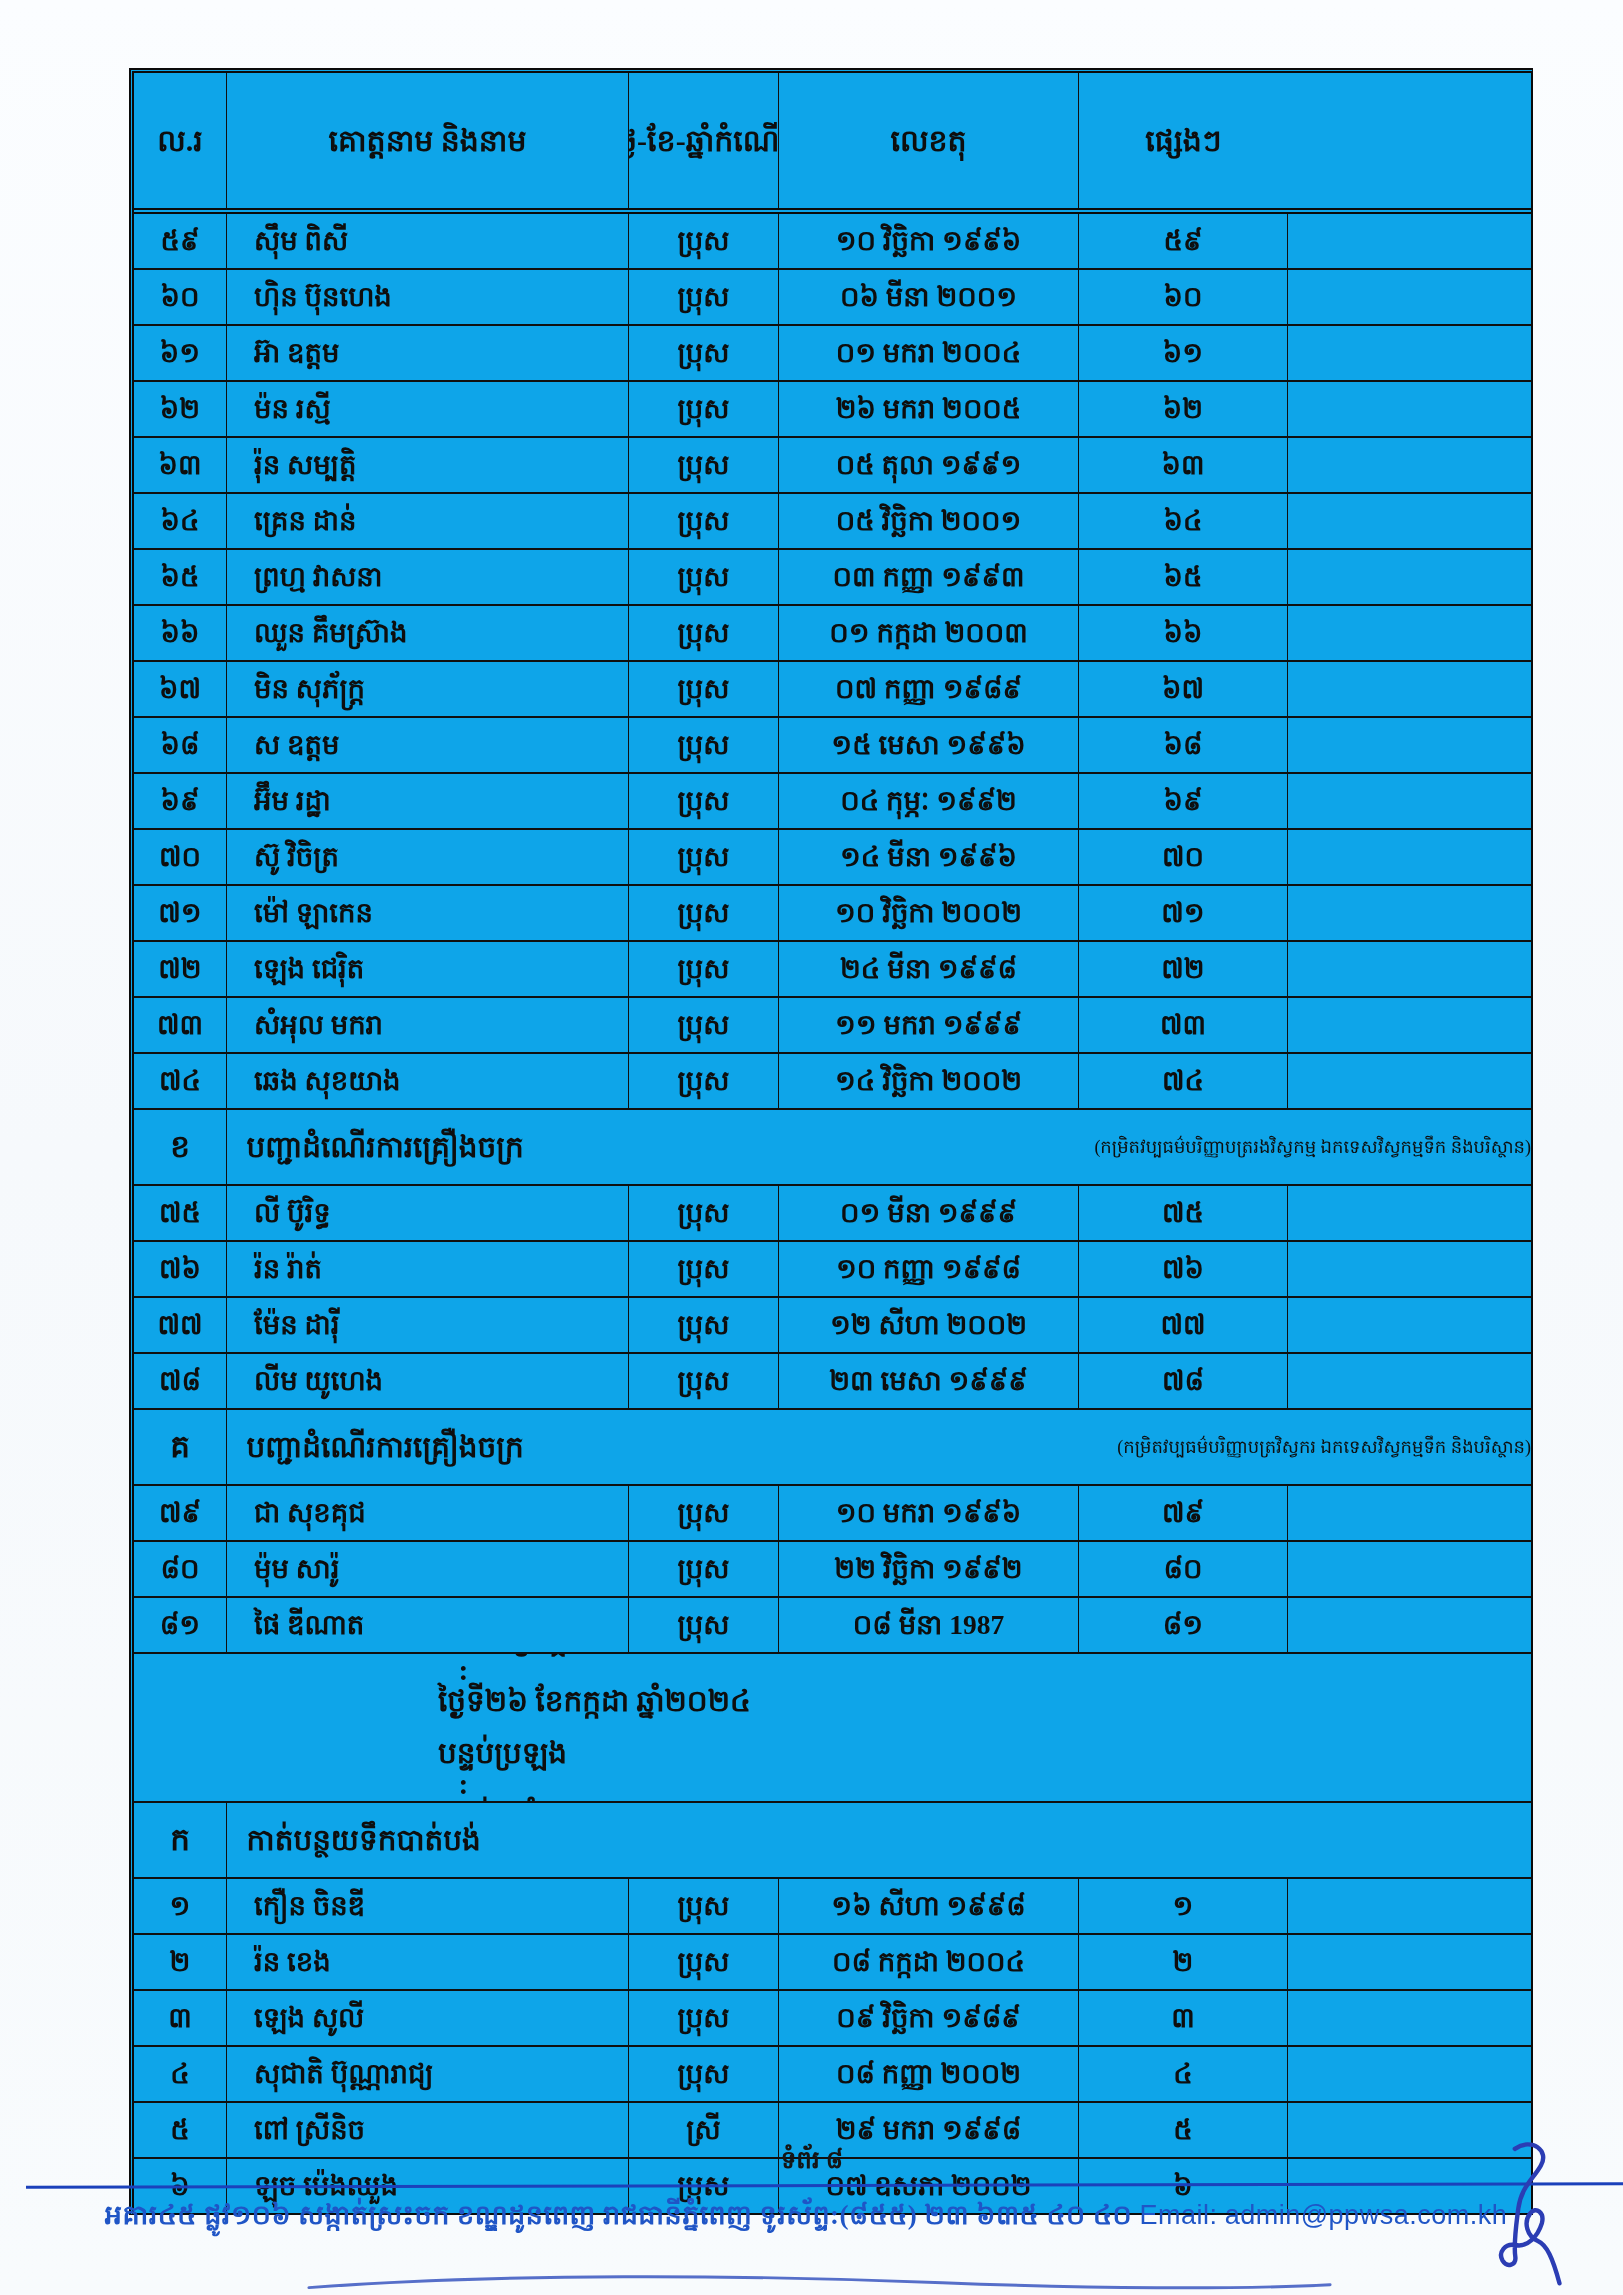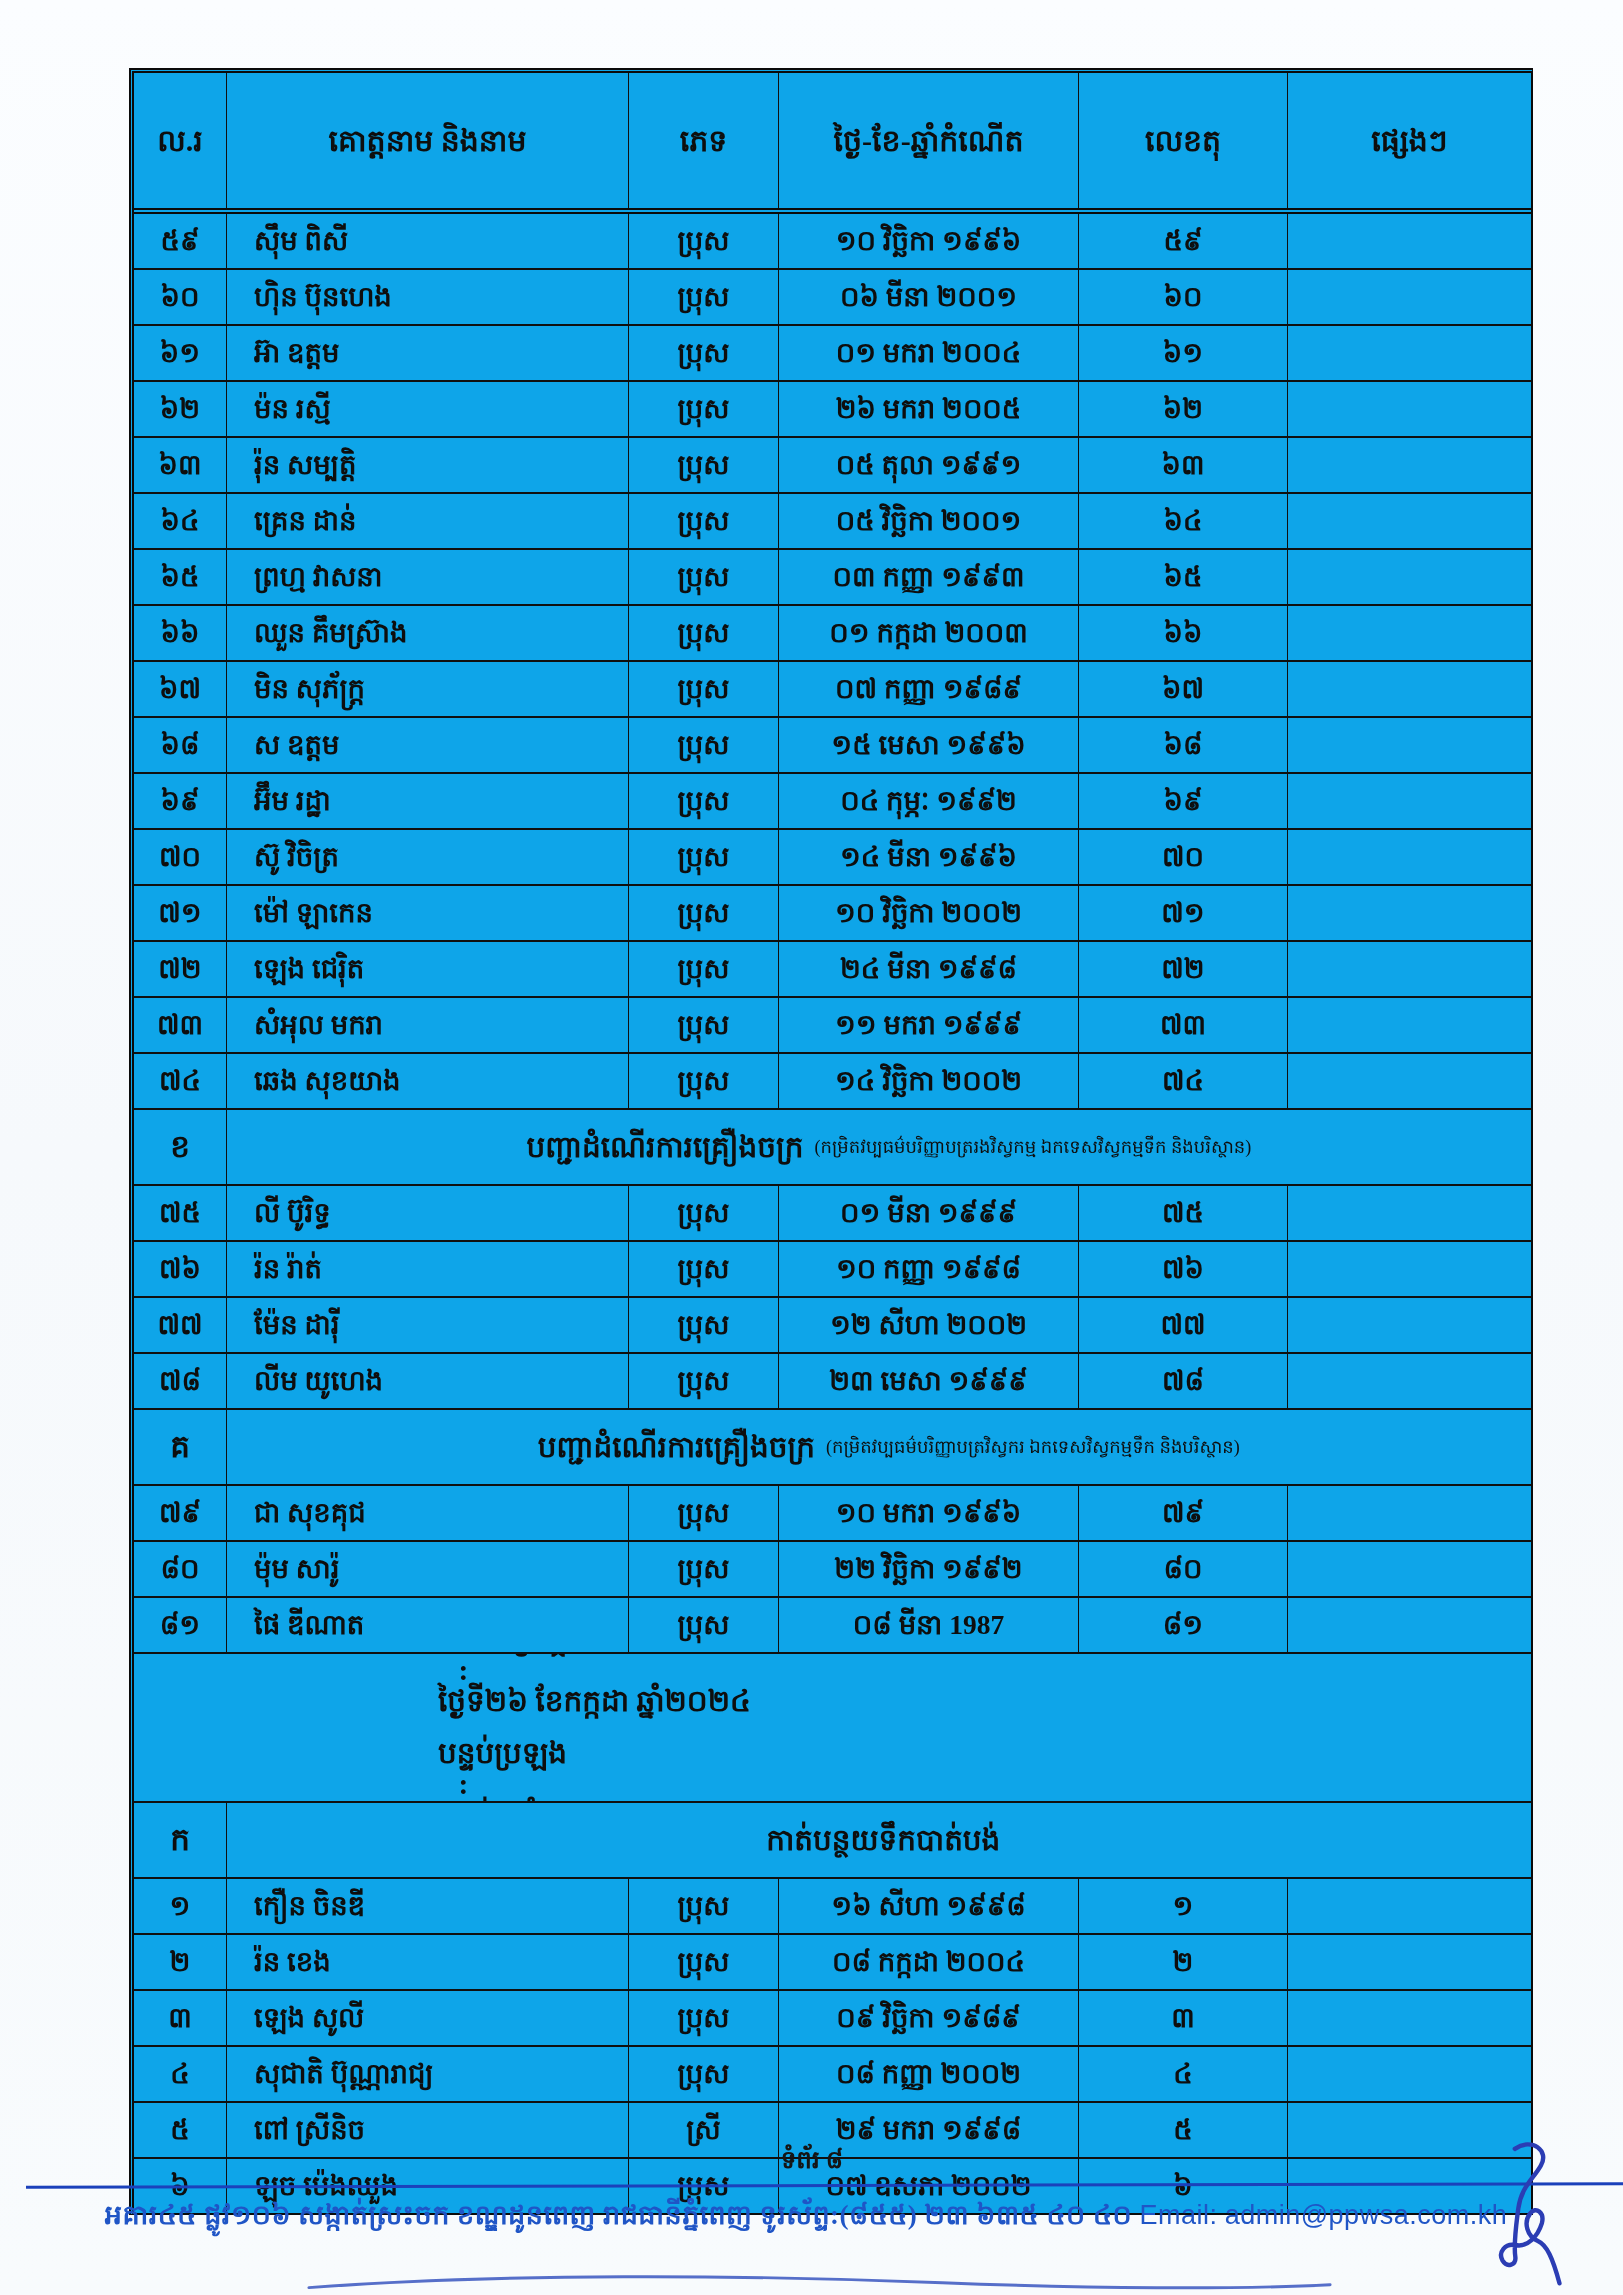--- a/index.html
+++ b/index.html
@@ -31,21 +31,21 @@
     display:flex;align-items:center;justify-content:center;
     border-right:1.5px solid #101010;
     font-size:27.5px;font-weight:600;line-height:1.05;
     overflow:hidden;white-space:nowrap;
   }
   .cell:last-child{border-right:none;}
   .cell.name-cell{justify-content:flex-start;padding-left:27px;}
   .header-row .cell{font-size:30px;font-weight:700;}
   .section-row .cell{font-weight:700;}
   .section-row .sec-no{font-size:31px;}
-  .section-row .sec-text{justify-content:center;padding-left:19.6px;gap:11px;}
+  .section-row .sec-text{justify-content:space-between;padding-left:19.6px;gap:11px;}
   .section-row .sec-label{font-size:29.5px;font-weight:700;}
   .section-row .sec-note{font-size:18px;font-weight:400;}
   .info-row .cell{justify-content:flex-start;padding-left:304px;}
   .info-inner{display:flex;flex-direction:column;gap:21.6px;}
   .info-line{display:flex;align-items:baseline;font-size:29.5px;font-weight:700;flex-direction:column;}
   .info-line .i-label{min-width:236px;}
   .info-line .i-sep{padding:0 20.6px;}
   
   .page-number{
     position:absolute;left:0;top:2144px;width:1624px;
@@ -66,21 +66,20 @@
 </style>
 </head>
 <body>
 
 <div class="page-sheet"></div>
 
 <div class="roster">
   <div class="t-row header-row">
     <div class="cell">ល.រ</div>
     <div class="cell">គោត្តនាម និងនាម</div>
-    <div class="cell">ភេទ</div>
     <div class="cell">ថ្ងៃ-ខែ-ឆ្នាំកំណើត</div>
     <div class="cell">លេខតុ</div>
     <div class="cell">ផ្សេងៗ</div>
   </div>
 
 <div class="t-row entry-row">
     <div class="cell">៥៩</div>
     <div class="cell name-cell">ស៊ឹម ពិសី</div>
     <div class="cell">ប្រុស</div>
     <div class="cell">១០ វិច្ឆិកា ១៩៩៦</div>

